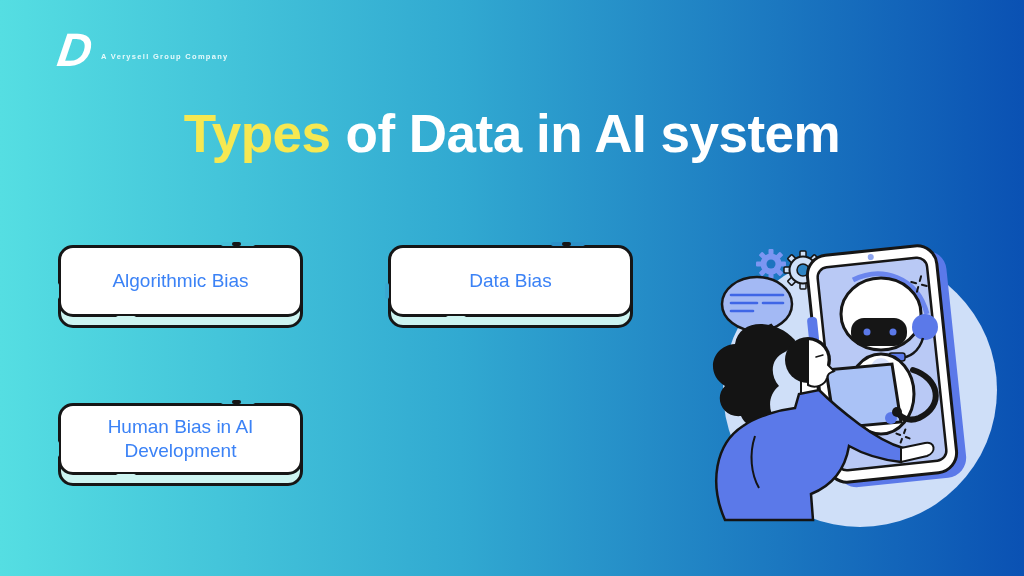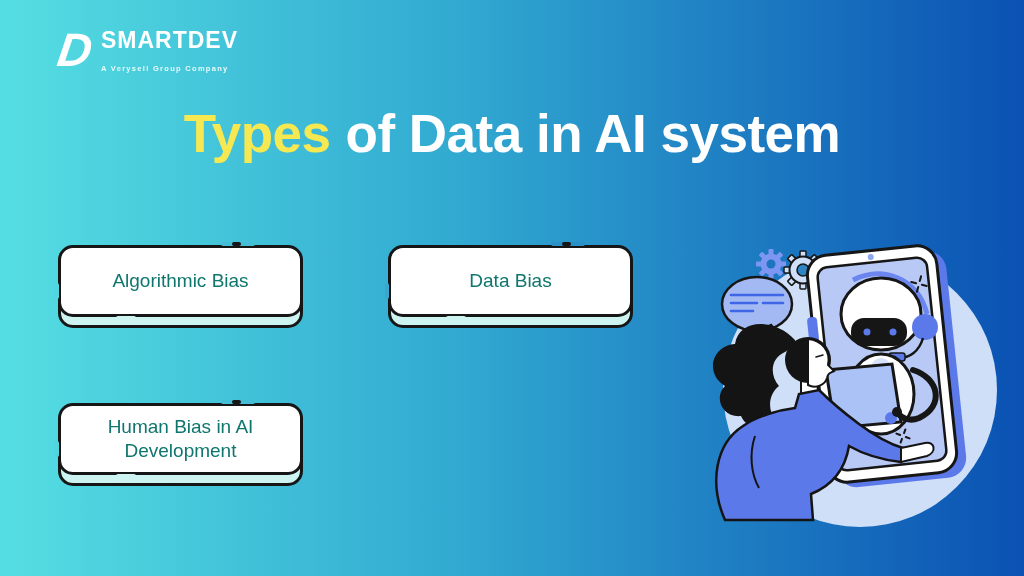--- a/index.html
+++ b/index.html
@@ -26,21 +26,21 @@
   
   .card{position:absolute; width:245px; height:72px;}
   .card .back{
     position:absolute; left:0; top:11px; width:100%; height:100%;
     background:#cdf4f1; border:3px solid #161616; border-radius:15px; box-sizing:border-box;
   }
   .card .front{
     position:absolute; left:0; top:0; width:100%; height:100%;
     background:#ffffff; border:3px solid #161616; border-radius:15px; box-sizing:border-box;
     display:flex; align-items:center; justify-content:center; text-align:center;
-    font-size:19px; font-weight:500; color:#0f766e; line-height:1.25; padding:0 12px;
+    font-size:19px; font-weight:500; color:#3b82f6; line-height:1.25; padding:0 12px;
   }
   .card .gap-t,.card .dash-t,.card .gap-l,.card .gap-b{position:absolute; z-index:2; border-radius:2px;}
   .card .gap-t{top:-3px; right:48px; width:34px; height:4px;}
   .card .dash-t{top:-3px; right:62px; width:9px; height:4px; background:#161616;}
   .card .gap-l{left:-3px; top:38px; width:4px; height:16px;}
   .card .gap-b{bottom:-3px; left:58px; width:20px; height:4px; background:#cdf4f1;}
   .col-left .gap-t{background:#44bed7;} .col-left .gap-l{background:#51d6df;}
   .col-right .gap-t{background:#2b90c8;} .col-right .gap-l{background:#39a8d0;}
   #card-0{left:58px; top:245px;}
   #card-1{left:388px; top:245px;}
@@ -50,21 +50,20 @@
   .illus{position:absolute; left:695px; top:222px; width:330px; height:310px;}
 </style>
 </head>
 <body>
 
 <div class="stage">
 
   <div class="logo">
     <span class="logo-d">D</span>
     <span class="logo-text">
-      <span class="logo-name">SMARTDEV</span>
       <span class="logo-tagline">A Verysell Group Company</span>
     </span>
   </div>
 
   <div class="title">
     <span class="accent">Types</span><span>of Data in AI system</span>
   </div>
 
   <div class="card col-left" id="card-0">
     <div class="back"></div>

